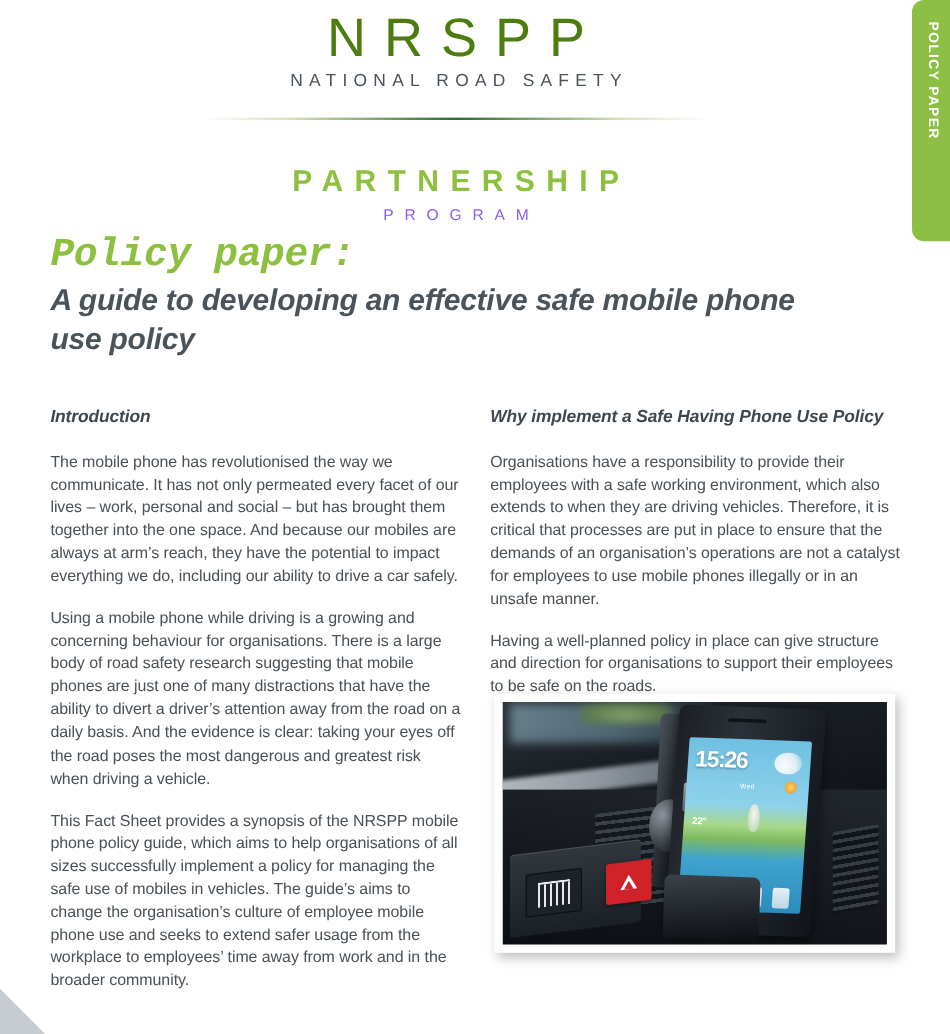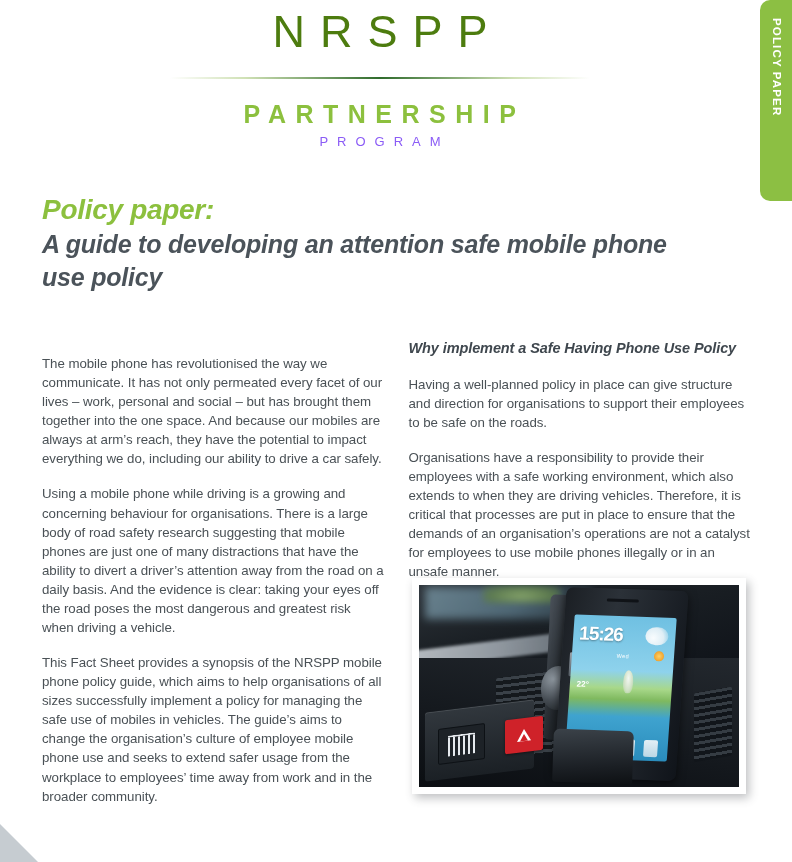--- a/index.html
+++ b/index.html
@@ -92,21 +92,21 @@
     height: 2px;
     margin: 22px auto 0 auto;
     background: linear-gradient(to right,
       rgba(255,255,255,0) 0%,
       rgba(168,200,120,0.55) 18%,
       #2f6b2c 50%,
       rgba(168,200,120,0.55) 82%,
       rgba(255,255,255,0) 100%);
   }
   .partnership {
-    margin-top: 21px;
+    margin-top: 37px;
     color: #8cc03e;
     font-size: 25px;
     font-weight: bold;
     letter-spacing: 9.5px;
     padding-left: 9px;
   }
   .program {
     margin-top: 5px;
     color: #8b5cf6;
     font-size: 13px;
@@ -117,25 +117,26 @@
 
   
   .doc-title {
     position: absolute;
     top: 192px;
     left: 42px;
     width: 680px;
   }
   .title-kicker {
     color: #8cc03e;
-    font-size: 28px;
+    font-size: 33px;
     font-weight: bold;
     font-style: italic;
     line-height: 1.25;
     letter-spacing: -0.3px;
+    font-family: Liberation Mono, monospace;
   }
   .title-main {
     color: #4b535a;
     font-size: 25px;
     font-weight: bold;
     font-style: italic;
     line-height: 1.32;
     letter-spacing: -0.2px;
     margin-top: 1px;
     max-width: 640px;
@@ -439,42 +440,44 @@
 <body>
 
 <div class="page">
 
   <div class="side-tab">
     <div class="side-tab-label">POLICY PAPER</div>
   </div>
 
   <div class="masthead">
     <div class="logo-main">NRSPP</div>
+    <div class="logo-sub">NATIONAL ROAD SAFETY</div>
     <div class="divider"></div>
     <div class="partnership">PARTNERSHIP</div>
     <div class="program">PROGRAM</div>
   </div>
 
   <div class="doc-title">
     <div class="title-kicker">Policy paper:</div>
-    <div class="title-main">A guide to developing an attention safe mobile phone use policy</div>
+    <div class="title-main">A guide to developing an effective safe mobile phone use policy</div>
   </div>
 
   <div class="columns">
 
     <div class="col">
+      <h2 class="sec-heading">Introduction</h2>
       <p class="body-p">The mobile phone has revolutionised the way we communicate. It has not only permeated every facet of our lives – work, personal and social – but has brought them together into the one space. And because our mobiles are always at arm’s reach, they have the potential to impact everything we do, including our ability to drive a car safely.</p>
       <p class="body-p">Using a mobile phone while driving is a growing and concerning behaviour for organisations. There is a large body of road safety research suggesting that mobile phones are just one of many distractions that have the ability to divert a driver’s attention away from the road on a daily basis. And the evidence is clear: taking your eyes off the road poses the most dangerous and greatest risk when driving a vehicle.</p>
       <p class="body-p">This Fact Sheet provides a synopsis of the NRSPP mobile phone policy guide, which aims to help organisations of all sizes successfully implement a policy for managing the safe use of mobiles in vehicles. The  guide’s aims to change the organisation’s culture  of employee  mobile phone use  and seeks to extend safer usage from the workplace to employees’ time away from work and in the broader community.</p>
     </div>
 
     <div class="col">
       <h2 class="sec-heading">Why implement a Safe Having Phone Use Policy</h2>
+      <p class="body-p">Organisations have a responsibility to provide their employees with a safe working environment, which also extends to when they are driving vehicles. Therefore, it is critical that processes are put in place to ensure that the demands of an organisation’s operations are not a catalyst for employees to use mobile phones illegally or in an unsafe manner.</p>
       <p class="body-p">Having a well-planned policy in place can give structure and direction for organisations to support their employees to be safe on the roads.</p>
-      <p class="body-p">Organisations have a responsibility to provide their employees with a safe working environment, which also extends to when they are driving vehicles. Therefore, it is critical that processes are put in place to ensure that the demands of an organisation’s operations are not a catalyst for employees to use mobile phones illegally or in an unsafe manner.</p>
     </div>
 
   </div>
 
   <div class="photo-wrap">
     <div class="photo">
       <div class="dash-top"></div>
       <div class="windshield-glow"></div>
       <div class="greenery"></div>
       <div class="dash-sheen"></div>

